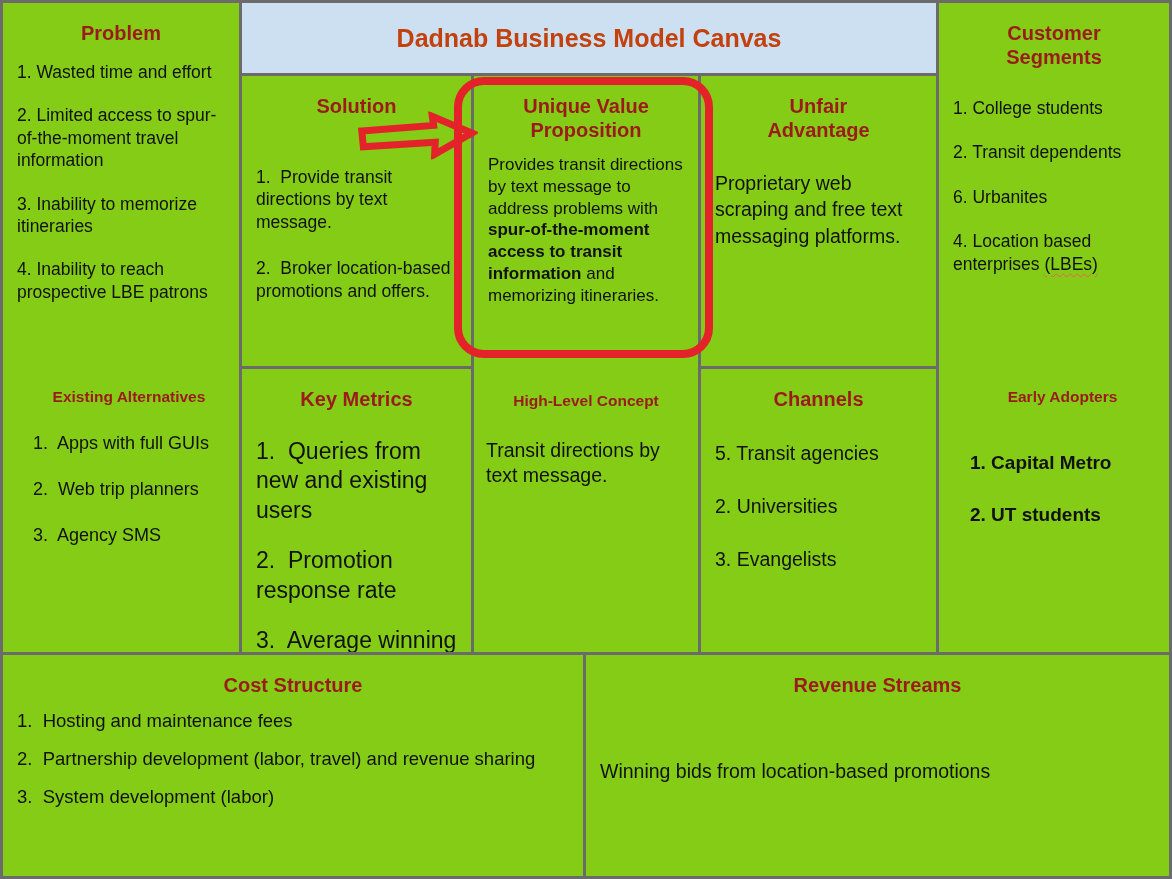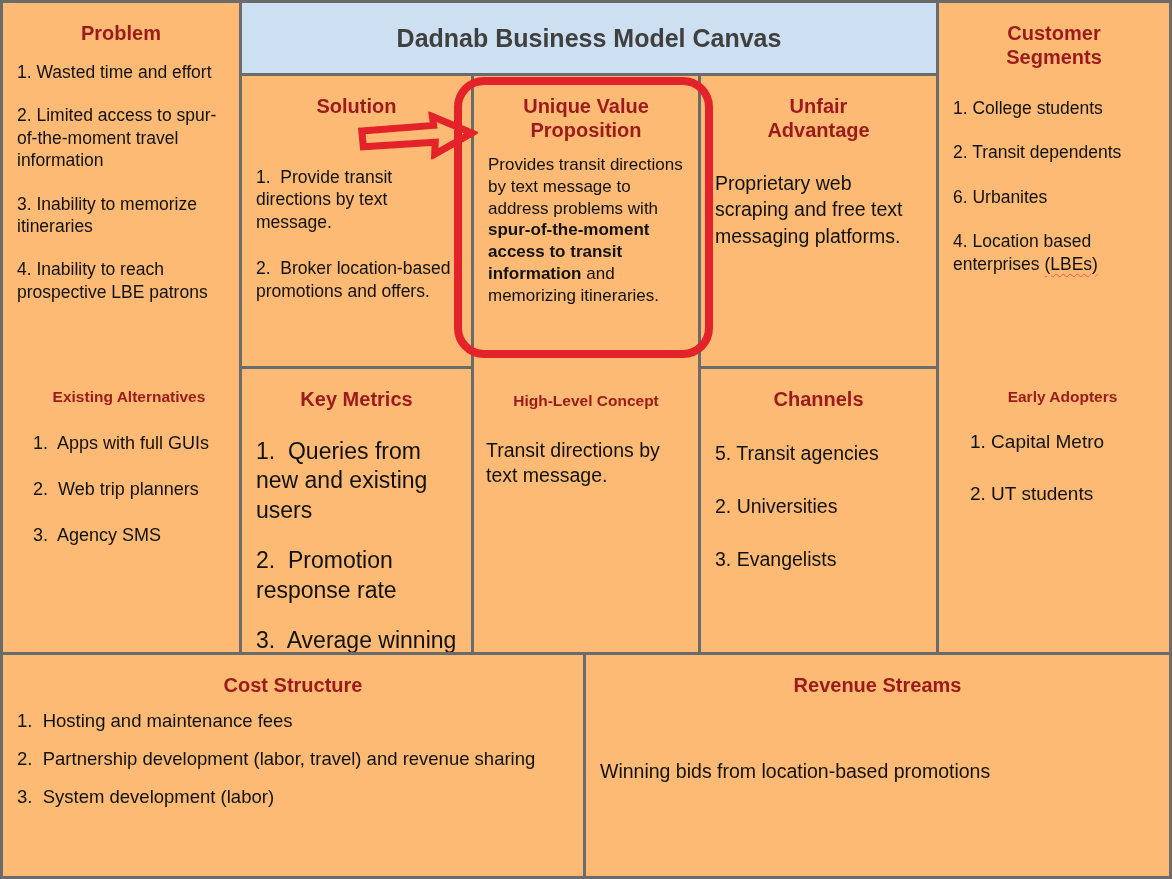--- a/index.html
+++ b/index.html
@@ -20,37 +20,37 @@
     grid-template-rows: 70px 290px 283px;
     gap: 3px;
   }
   .bottom-row {
     display: flex;
     gap: 3px;
     margin-top: 3px;
     height: 221px;
   }
   .cell {
-    background: #fdba74;
+    background: #84cc16;
     position: relative;
     padding: 10px 14px;
     overflow: hidden;
   }
   .title-bar {
     grid-column: 2 / 5;
     grid-row: 1;
     background: #CDE0F2;
     display: flex;
     align-items: center;
     justify-content: center;
   }
   .title-bar .title-text {
     font-size: 25px;
     font-weight: bold;
-    color: #404040;
+    color: #c2410c;
   }
   .c-problem  { grid-column: 1; grid-row: 1 / 4; }
   .c-solution { grid-column: 2; grid-row: 2; }
   .c-uvp      { grid-column: 3; grid-row: 2 / 4; }
   .c-unfair   { grid-column: 4; grid-row: 2; }
   .c-segments { grid-column: 5; grid-row: 1 / 4; }
   .c-metrics  { grid-column: 2; grid-row: 3; }
   .c-channels { grid-column: 4; grid-row: 3; }
   .c-cost     { width: 580px; }
   .c-revenue  { width: 583px; }
@@ -91,21 +91,21 @@
   .c-uvp .sub-block { position: absolute; top: 316px; left: 0; right: 0; padding: 0 12px; }
   .c-uvp .sub-block p.body { font-size: 19.5px; margin-top: 28px; line-height: 1.3; }
 
   
   .c-unfair p.body { font-size: 19.5px; margin-top: 28px; line-height: 1.35; }
 
   
   .c-segments .items { margin-top: 28px; }
   .c-segments p.item { font-size: 17.5px; margin-bottom: 22px; }
   .c-segments .sub-block { position: absolute; top: 385px; left: 17px; right: 0; padding: 0 14px; }
-  .c-segments .sub-block .sub-items { margin-top: 24px; }
+  .c-segments .sub-block .sub-items { margin-top: 45px; font-weight: bold; }
   .c-segments .sub-block p.item { font-size: 19px; margin-bottom: 28px; }
   .squiggle {
     text-decoration-line: underline;
     text-decoration-style: wavy;
     text-decoration-color: #f55;
     text-decoration-thickness: 1px;
     text-underline-offset: 3px;
   }
 
   

